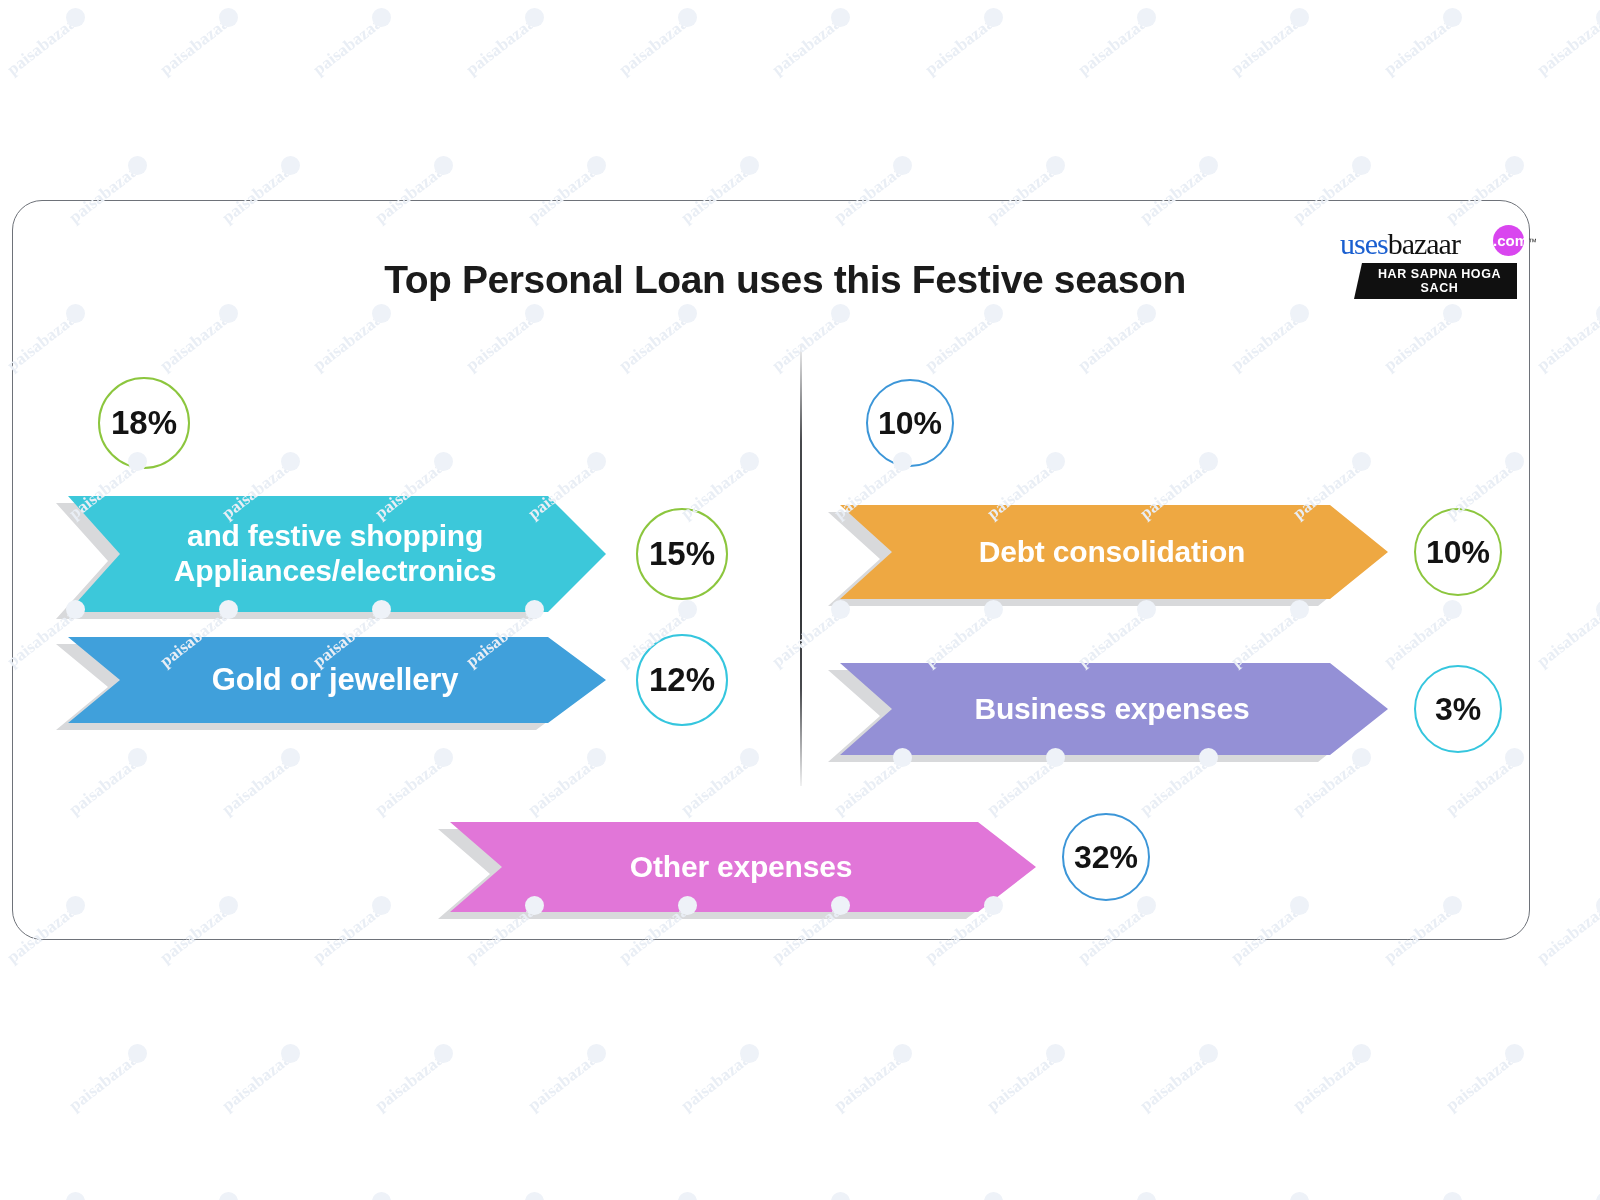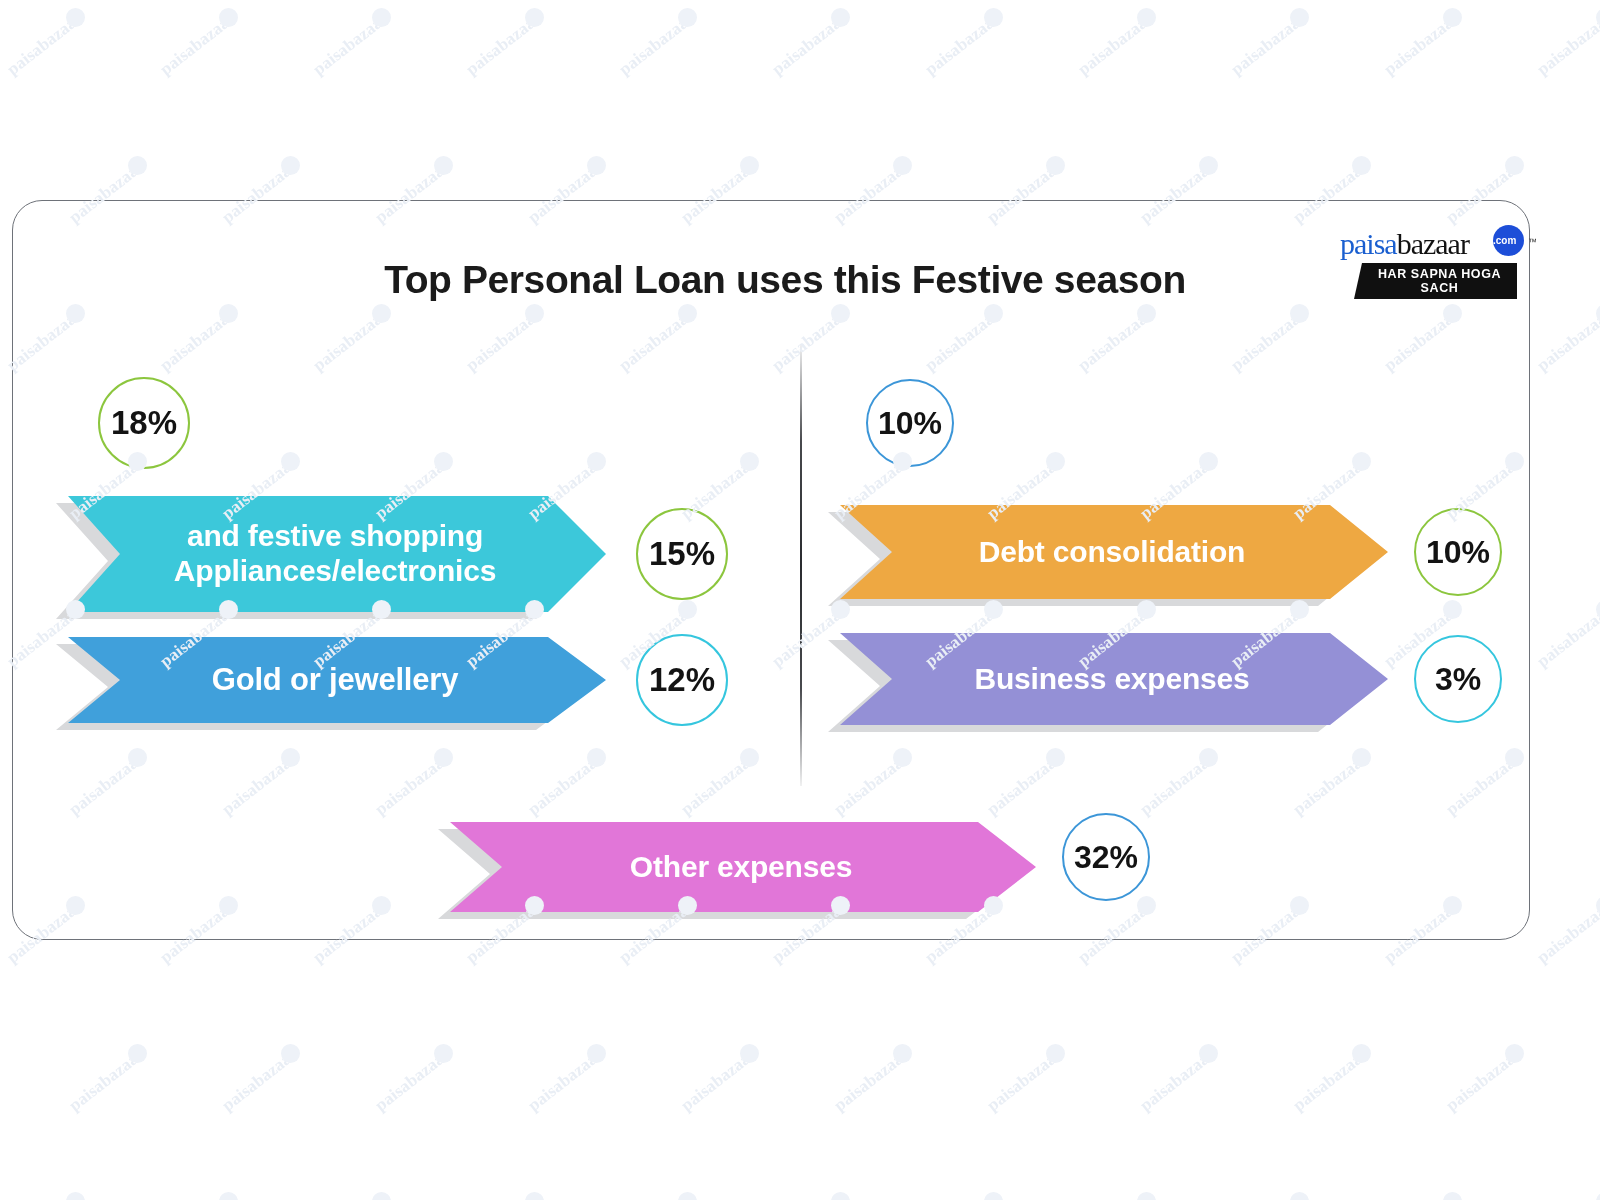--- a/index.html
+++ b/index.html
@@ -88,24 +88,24 @@
     letter-spacing: -1px;
   }
   .logo-paisa { color: #1a5fd0; font-weight: 400; }
   .logo-bazaar { color: #121212; font-weight: 400; }
   .logo-dotcom {
     position: absolute;
     right: -4px;
     top: -3px;
     width: 31px; height: 31px;
     border-radius: 50%;
-    background: #1d4ed8;
+    background: #d946ef;
     color: #ffffff;
     font-family: "Liberation Sans", sans-serif;
-    font-size: 10px;
+    font-size: 15px;
     font-weight: 700;
     line-height: 31px;
     text-align: left;
     letter-spacing: 0;
   }
   .logo-tm {
     position: absolute;
     right: -16px;
     top: -2px;
     font-family: "Liberation Sans", sans-serif;
@@ -212,39 +212,39 @@
   
   .col-left  { left: 68px;  width: 660px; }
   .col-right { left: 840px; width: 662px; }
 
   .r1 { top: 363px; height: 120px; }
   .r2 { top: 496px; height: 116px; }
   .r3 { top: 637px; height: 86px;  }
 
   .rr1 { top: 377px; height: 92px; }
   .rr2 { top: 505px; height: 94px; }
-  .rr3 { top: 633px; height: 92px; }
+  .rr3 { top: 663px; height: 92px; }
 
   .r-bottom { left: 450px; top: 812px; height: 90px; width: 700px; }
 
   .gap-left  { width: 30px; }
   .gap-right { width: 26px; }
 </style>
 </head>
 <body>
 
 <div id="stage">
 
   <div class="card"></div>
 
   <div class="title">Top Personal Loan uses this Festive season</div>
 
   <div class="logo">
     <div class="logo-word">
-      <span class="logo-paisa">paisa</span><span class="logo-bazaar">bazaar</span>
+      <span class="logo-paisa">uses</span><span class="logo-bazaar">bazaar</span>
       <span class="logo-dotcom">.com</span>
       <span class="logo-tm">™</span>
     </div>
     <div class="logo-tag">HAR SAPNA HOGA SACH</div>
   </div>
 
   <div class="divider"></div>
 
   <div id="rows-host">
       <div class="row col-left r1">

